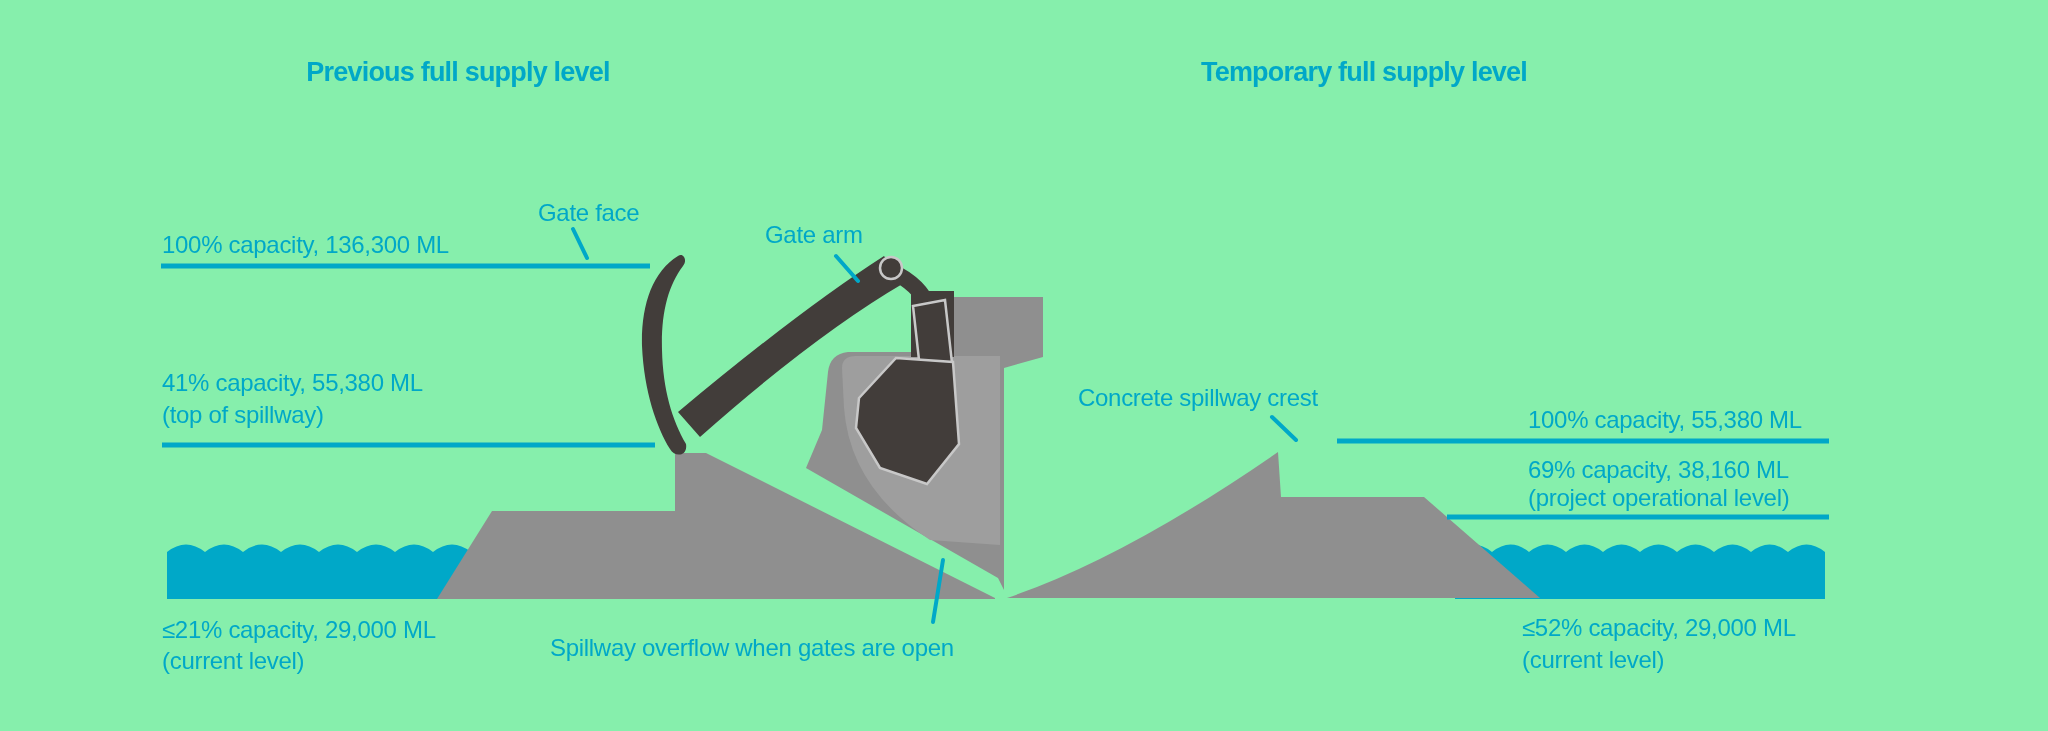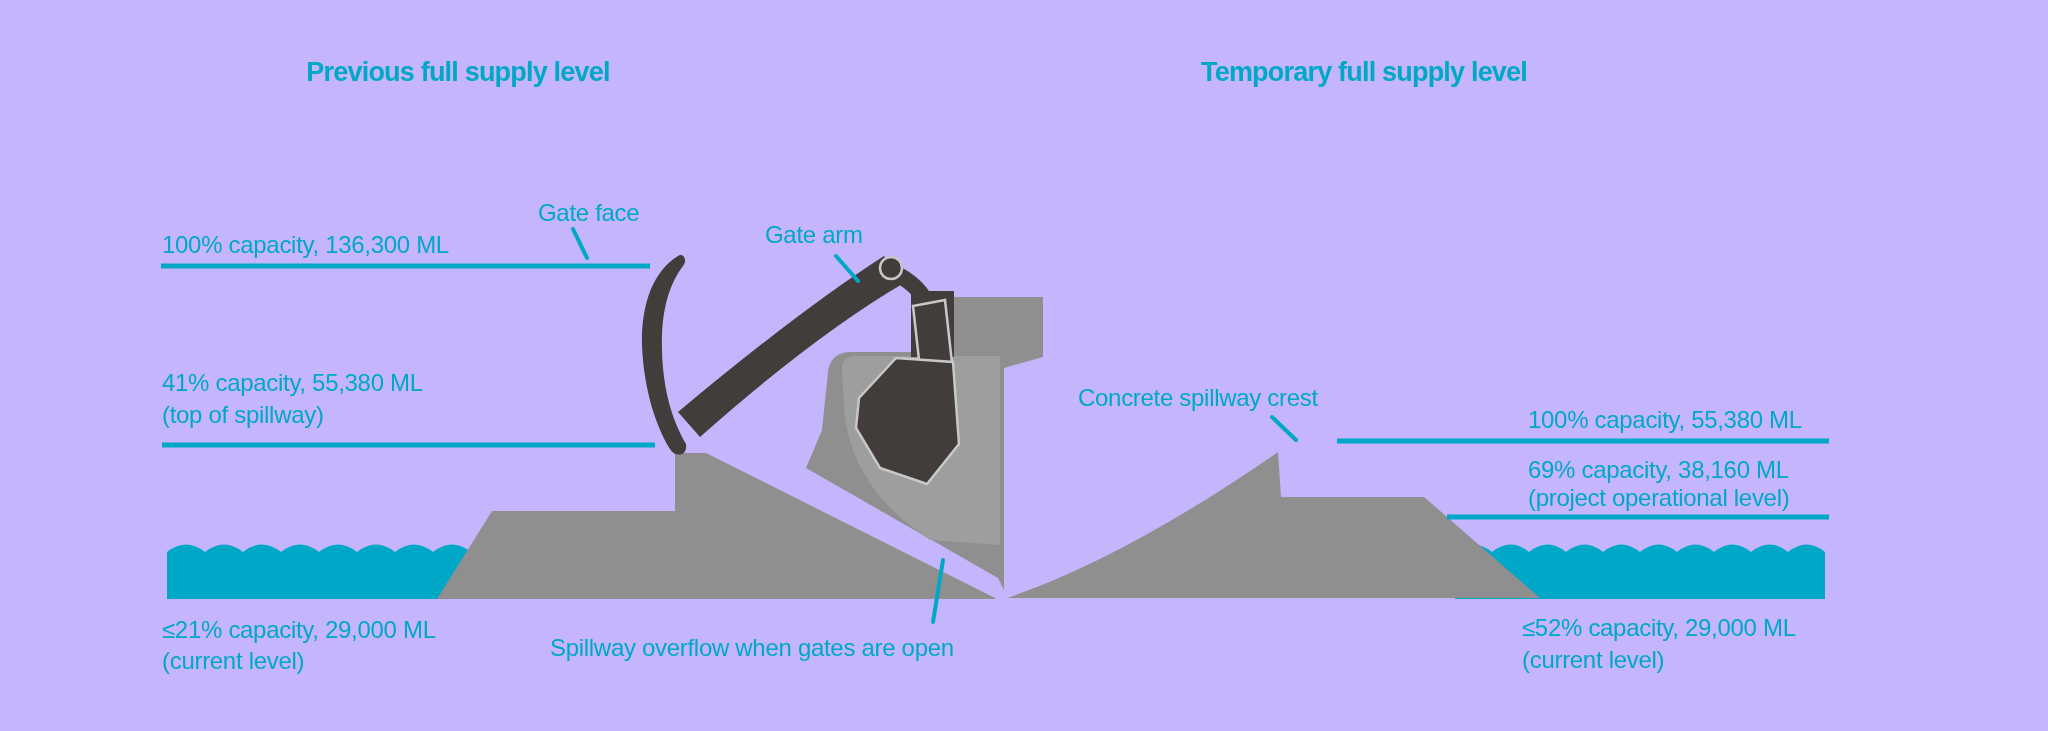--- a/index.html
+++ b/index.html
@@ -1,16 +1,16 @@
 <!DOCTYPE html>
 <html><head>
 <meta charset="utf-8">
 <style>
   html,body{margin:0;padding:0;background:#ffffff;}
-  .stage{position:relative;width:2048px;height:731px;background:#c4b5fd;overflow:hidden;}
+  .stage{position:relative;width:2048px;height:731px;background:#86efac;overflow:hidden;}
   svg{display:block;}
   text{font-family:"Liberation Sans", sans-serif;}
   .title{font-size:27px;font-weight:700;letter-spacing:-0.8px;}
   .lbl{font-size:24px;font-weight:400;letter-spacing:-0.3px;}
   .levelline{fill:none;stroke-width:5;stroke-linecap:butt;}
   .tick{fill:none;stroke-width:4;stroke-linecap:round;}
 </style>
 </head>
 <body>
 

